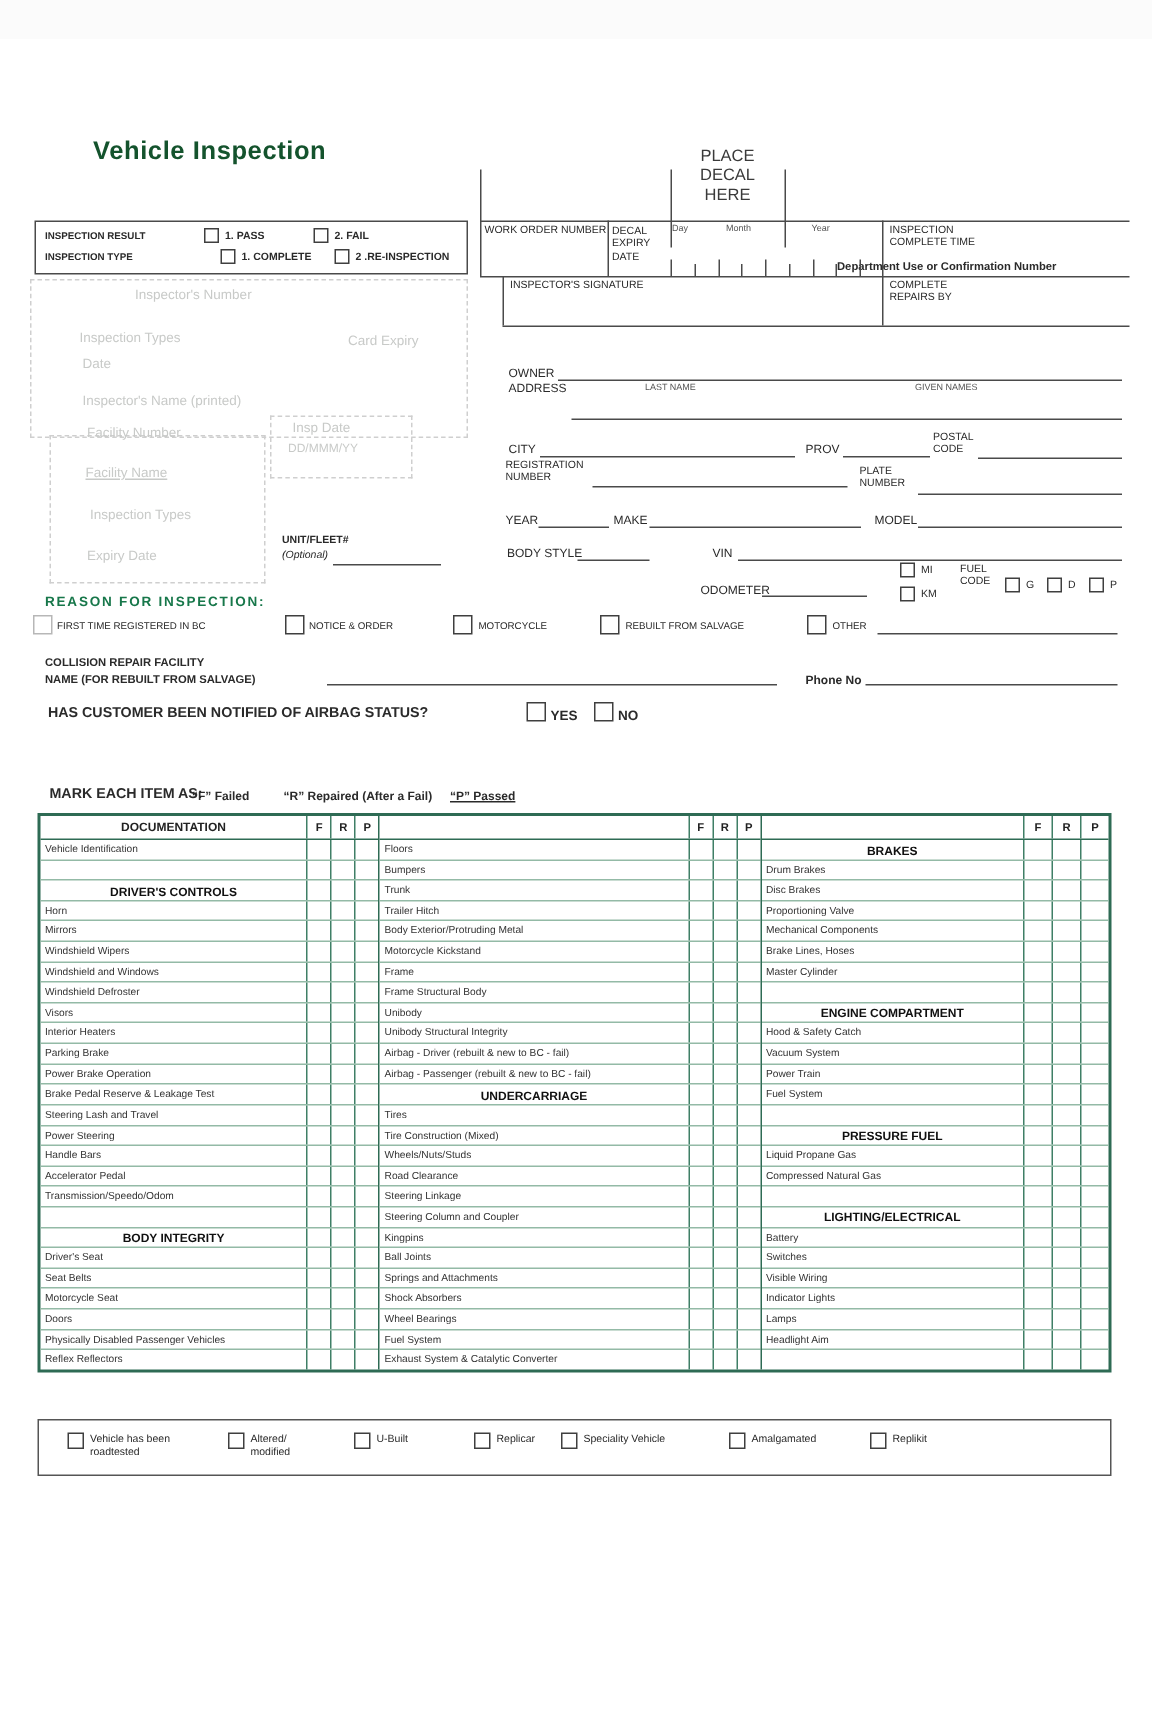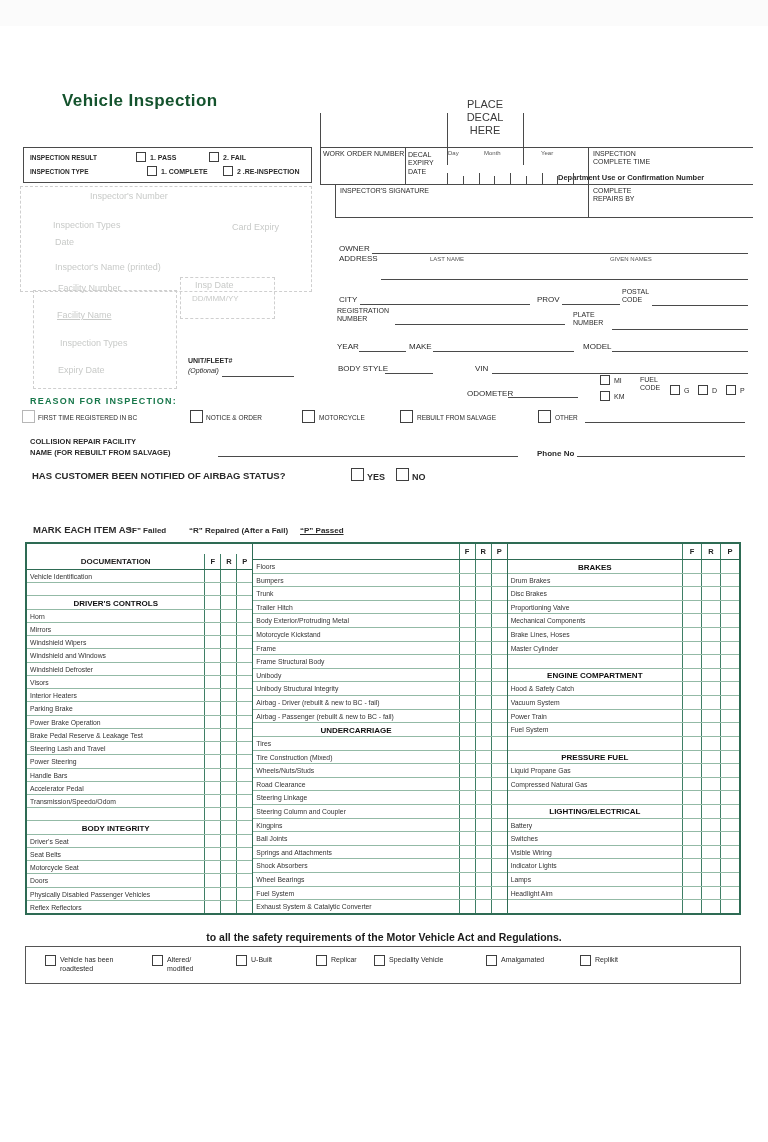--- a/index.html
+++ b/index.html
@@ -19,21 +19,21 @@
   .dash{position:absolute;border:1px dashed #cfcfcf;}
   .green{color:#17774a;}
   .resbox{position:absolute;left:23px;top:147px;width:289px;height:36px;border:1px solid #4a4a4a;background:#fff;box-sizing:border-box;}
   .decaltxt{position:absolute;left:447px;top:98px;width:76px;text-align:center;font-size:11px;line-height:13px;color:#3a3a3a;}
   .heading{position:absolute;left:0;top:496px;width:768px;text-align:center;font-size:12px;font-weight:bold;color:#17774a;letter-spacing:.2px;}
   .cert{position:absolute;left:0;width:768px;text-align:center;font-size:10.5px;font-weight:bold;color:#1c1c1c;}
   
   .ctable{position:absolute;left:25px;top:542px;width:716px;height:373px;display:flex;
           border:2px solid #2e6b54;box-sizing:border-box;background:#fff;}
   .ccol{display:flex;flex-direction:column;}
-  .ccol0{width:226px;margin-top:10px;}.ccol1{width:254px;}.ccol2{width:232px;}
+  .ccol0{width:226px;}.ccol1{width:254px;}.ccol2{width:232px;}
   .ccol + .ccol{border-left:1px solid #2e6b54;}
   .crow{display:flex;flex:1;box-sizing:border-box;border-bottom:1px solid #93baa6;}
   .crow.head{flex:0 0 16px;border-bottom:1px solid #2e6b54;}
   .crow:last-child{border-bottom:none;}
   .clabel{flex:1;overflow:hidden;}
   .cfrp{width:16px;border-left:1px solid #3f7f66;box-sizing:border-box;text-align:center;overflow:hidden;}
   .ccol2 .cfrp{width:19px;}
   .citem{font-size:6.8px;color:#333;padding:3px 0 0 3px;white-space:nowrap;}
   .csection{font-size:8px;font-weight:bold;color:#101010;text-align:center;padding-top:2.5px;white-space:nowrap;}
   .chead-label{font-size:8px;font-weight:bold;text-align:center;padding-top:3px;}
@@ -703,21 +703,20 @@
         </div>
         <div class="crow">
           <div class="clabel citem"></div>
           <div class="cfrp cmark"></div>
           <div class="cfrp cmark"></div>
           <div class="cfrp cmark"></div>
         </div>
       </div>
   </div>
 
-  <div class="cert" style="top:931px;">to all the safety requirements of the Motor Vehicle Act and Regulations.</div>
 
   <div class="footbox">
     <span class="cb" style="left:19px;top:8px;"></span>
     <div class="lb" style="left:34px;top:9px;">Vehicle has been</div>
     <div class="lb" style="left:34px;top:18px;">roadtested</div>
     <span class="cb" style="left:126px;top:8px;"></span>
     <div class="lb" style="left:141px;top:9px;">Altered/</div>
     <div class="lb" style="left:141px;top:18px;">modified</div>
     <span class="cb" style="left:210px;top:8px;"></span>
     <div class="lb" style="left:225px;top:9px;">U-Built</div>

